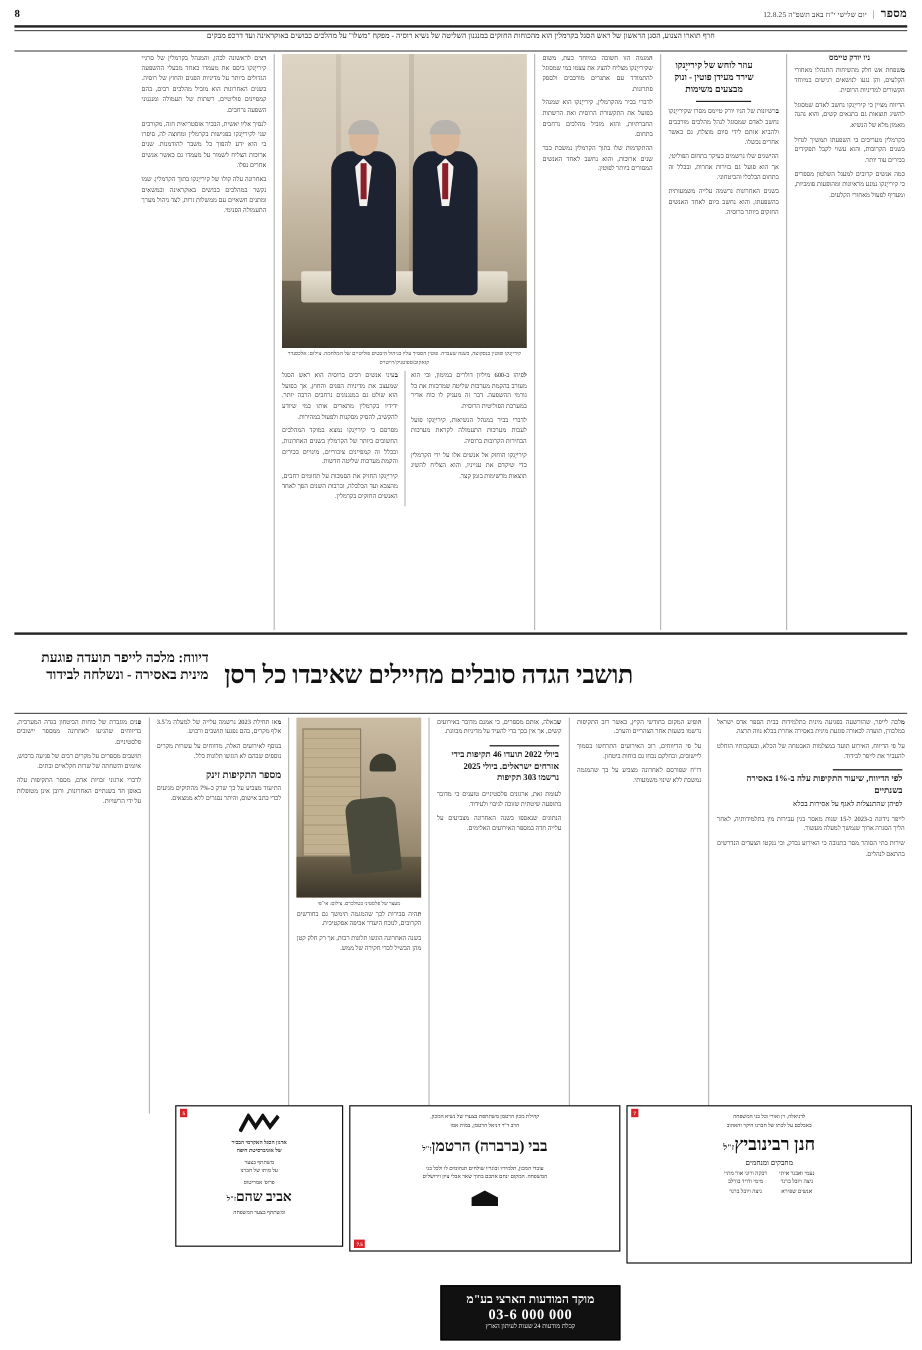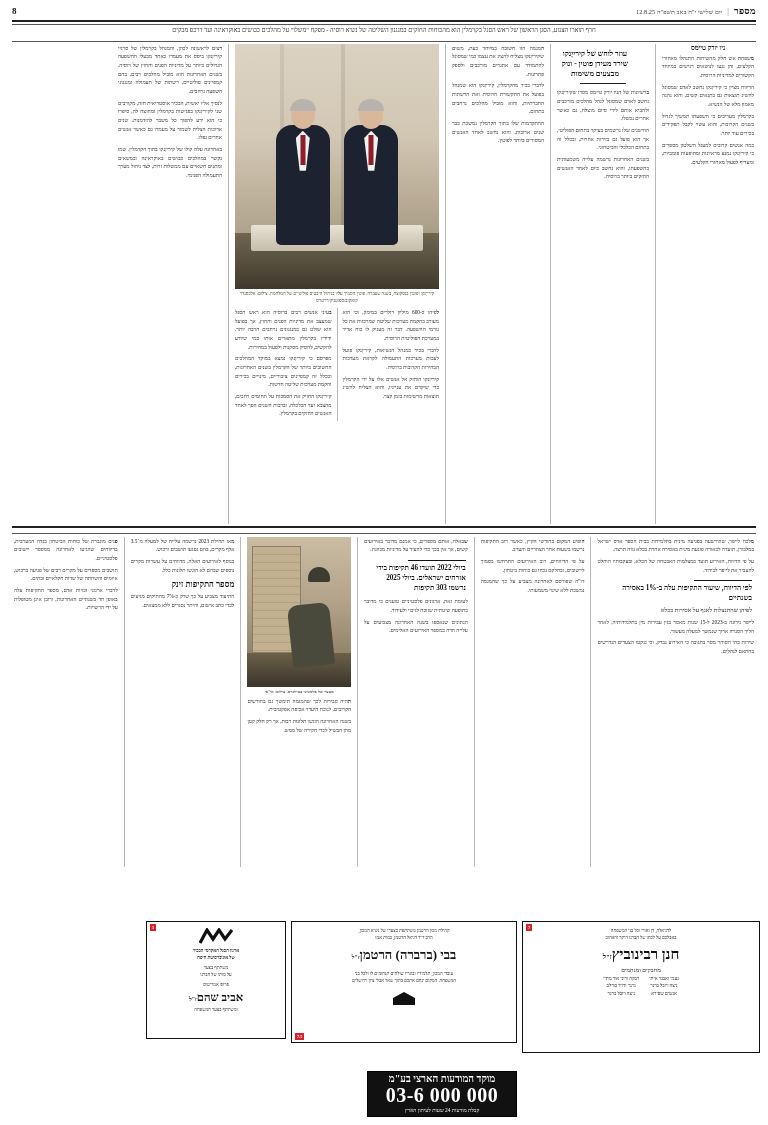--- a/index.html
+++ b/index.html
@@ -139,21 +139,21 @@
   .am-mid{font-size:6px;line-height:1.5;}
   .am-big{font-size:15px;font-weight:bold;margin:4px 0 3px 0;}
   .am-names{display:flex;gap:10px;justify-content:center;font-size:4.8px;line-height:1.6;}
 
   .ad-black{
     background:#111;color:#fff;width:148px;height:44px;
     display:flex;flex-direction:column;align-items:center;justify-content:center;
     position:absolute;bottom:4px;right:0;border:1px solid #000;
   }
   .ab1{font-size:10px;font-weight:bold;line-height:1.1;}
-  .ab2{font-size:20px;font-weight:bold;letter-spacing:.5px;direction:ltr;line-height:1.15;}
+  .ab2{font-size:12px;font-weight:bold;letter-spacing:.5px;direction:ltr;line-height:1.15;}
   .ab3{font-size:5.4px;line-height:1.3;}
 </style>
 </head>
 <body>
 
 <div class="page">
 
   <div class="masthead">
     <div class="mast-left">
       <span class="mast-logo">מספר</span>
@@ -252,20 +252,34 @@
         <p class="first">רצים לראשונה לכהן, והמנהל בקרמלין של סרגיי קירייֶנקו ביסס את מעמדו כאחד מבעלי ההשפעה הגדולים ביותר על מדיניות הפנים והחוץ של רוסיה. בשנים האחרונות הוא מוביל מהלכים רבים, בהם קמפיינים פוליטיים, רשתות של תעמולה ומנגנוני השפעה נרחבים.</p>
         <p>לנסיך אליו יאשית, הבכיר אוסטריאית חזה, מקורבים שני לקירייֶנקו בפגישות בקרמלין ומחוצה לה, סיפרו כי הוא ידע להפוך כל משבר להזדמנות. שנים ארוכות הצליח לשמור על מעמדו גם כאשר אנשים אחרים נפלו.</p>
         <p>באחרונה עלה קולו של קירייֶנקו בתוך הקרמלין. שמו נקשר במהלכים כבושים באוקראינה ובמשאים ומתנים חשאיים עם ממשלות זרות, לצד ניהול מערך התעמולה הפנימי.</p>
       </div>
     </div>
   </div>
 
   <div class="rule-thick"></div>
 
   <div class="mid-wrap">
+    <div style="display:flex;align-items:flex-start;gap:0;">
+
+      <div style="width:580px;box-sizing:border-box;padding:0 6px;">
+        <div style="display:flex;align-items:center;justify-content:flex-end;gap:8px;">
+          <h2 class="hl-sec">תושבי הגדה סובלים מחיילים שאיבדו כל רסן</h2>
+        </div>
+      </div>
+
+      <div class="vdiv"></div>
+
+      <div style="width:172px;box-sizing:border-box;padding:0 6px;">
+        <h2 class="hl-right">דיווח: מלכה לייפר תועדה פוגעת מינית באסירה - ונשלחה לבידוד</h2>
+      </div>
+    </div>
 
     <div class="rule-thin"></div>
 
     <div class="story-mid" style="height:330px;">
 
       <div class="colbox" style="width:172px;order:1;">
         <div class="col-text">
           <p class="first">מלכה לייפר, שהורשעה בפגיעה מינית בתלמידות בבית הספר אדס ישראל במלבורן, תועדה לכאורה פוגעת מינית באסירה אחרת בכלא נווה תרצה.</p>
           <p>על פי הדיווח, האירוע תועד במצלמות האבטחה של הכלא, ובעקבותיו הוחלט להעביר את לייפר לבידוד.</p>
         </div>

